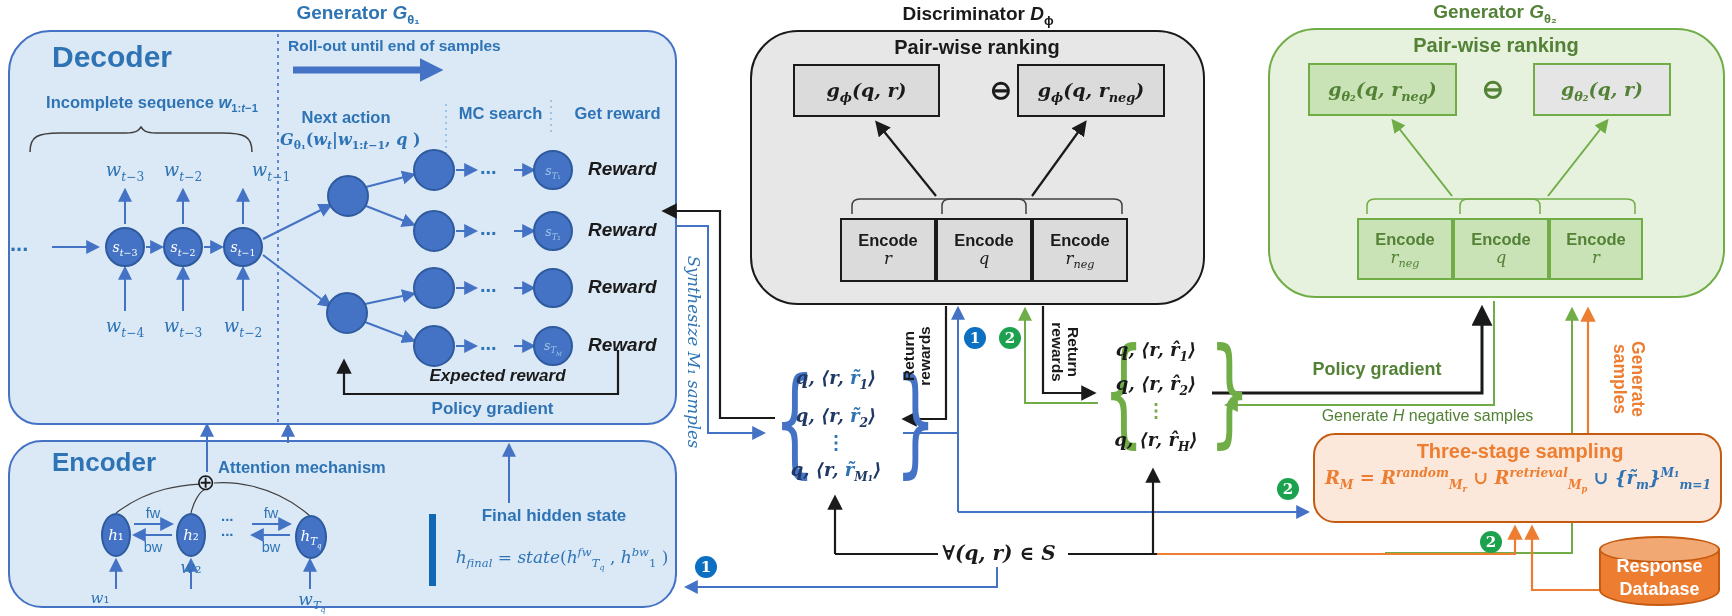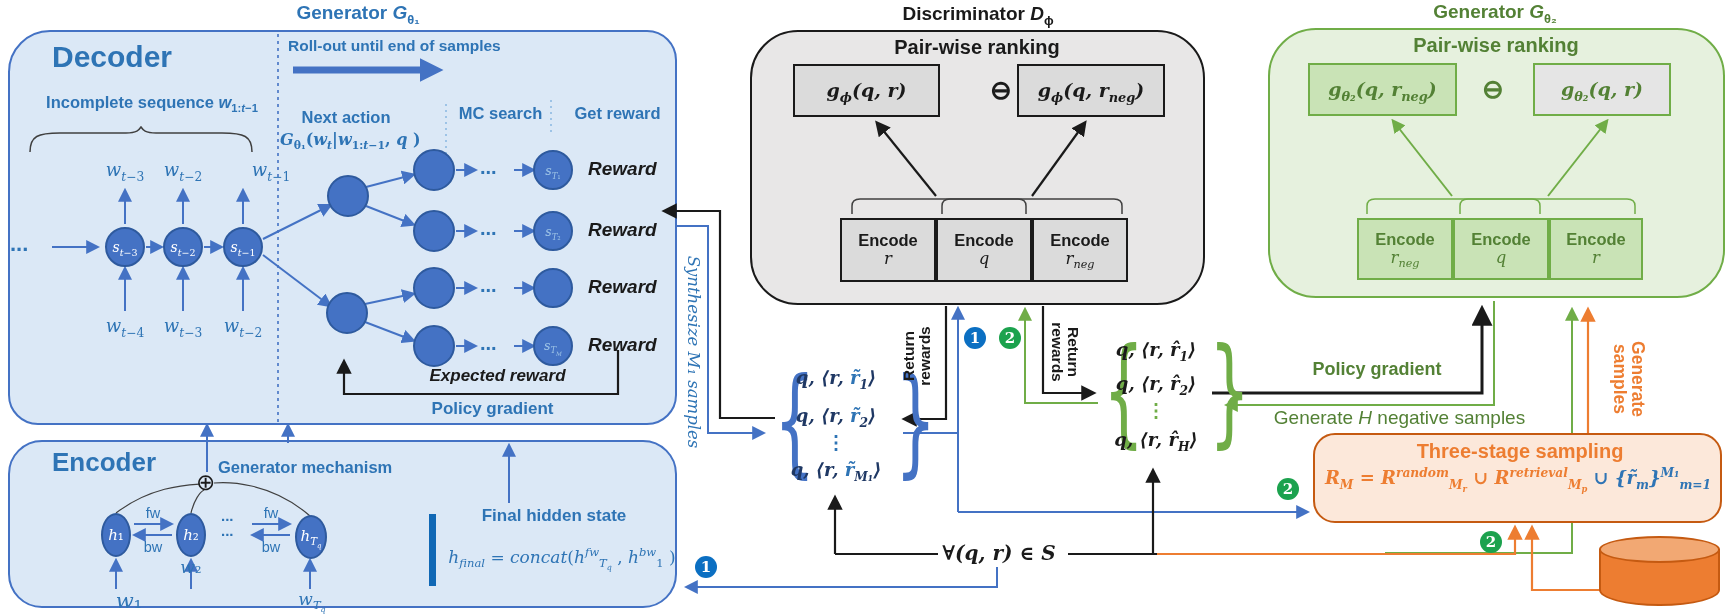--- a/index.html
+++ b/index.html
@@ -213,43 +213,43 @@
     </div>
 
   <div class="lbl b i blk" style="left:588px;top:158px;font-size:19px;">Reward</div>
   <div class="lbl b i blk" style="left:588px;top:219px;font-size:19px;">Reward</div>
   <div class="lbl b i blk" style="left:588px;top:276px;font-size:19px;">Reward</div>
   <div class="lbl b i blk" style="left:588px;top:334px;font-size:19px;">Reward</div>
   <div class="lbl b i c blk" style="left:420px;top:366px;width:155px;font-size:17px;">Expected reward</div>
   <div class="lbl b c blue" style="left:425px;top:399px;width:135px;font-size:17px;">Policy gradient</div>
 
   <div class="lbl b blue" style="left:52px;top:448px;font-size:26px;">Encoder</div>
-  <div class="lbl b blue" style="left:218px;top:458px;font-size:16.5px;">Generator mechanism</div>
+  <div class="lbl b blue" style="left:218px;top:458px;font-size:16.5px;">Attention mechanism</div>
   <div class="lbl blk" style="left:196px;top:470px;font-size:23px;">⊕</div>
   <div class="node m" style="left:101px;top:513px;width:30px;height:44px;border-radius:50%;font-size:15px;">
       <span><i>h</i>₁</span>
     </div>
   <div class="node m" style="left:176px;top:513px;width:30px;height:44px;border-radius:50%;font-size:15px;">
       <span><i>h</i>₂</span>
     </div>
   <div class="node m" style="left:295px;top:515px;width:32px;height:44px;border-radius:50%;font-size:15px;">
       <span><i>h</i><sub><i>T<sub>q</sub></i></sub></span>
     </div>
   <div class="lbl c blue" style="left:140px;top:505px;width:26px;font-size:14.5px;">fw</div>
   <div class="lbl c blue" style="left:140px;top:539px;width:26px;font-size:14.5px;">bw</div>
   <div class="lbl c blue" style="left:258px;top:505px;width:26px;font-size:14.5px;">fw</div>
   <div class="lbl c blue" style="left:258px;top:539px;width:26px;font-size:14.5px;">bw</div>
   <div class="lbl b blue" style="left:221px;top:508px;font-size:15px;">...</div>
   <div class="lbl b blue" style="left:221px;top:523px;font-size:15px;">...</div>
-  <div class="lbl c blue m" style="left:109px;top:590px;width:40px;font-size:21px;"><i>w</i>₁</div>
+  <div class="lbl c blue m" style="left:80px;top:590px;width:40px;font-size:15px;"><i>w</i>₁</div>
   <div class="lbl c blue m" style="left:171px;top:558px;width:40px;font-size:17px;"><i>w</i>₂</div>
   <div class="lbl c blue m" style="left:290px;top:590px;width:44px;font-size:17px;"><i>w</i><sub><i>T<sub>q</sub></i></sub></div>
   <div class="box" style="left:429px;top:514px;width:7px;height:72px;background:#1068B5;"></div>
   <div class="lbl b c blue" style="left:470px;top:506px;width:168px;font-size:17px;">Final hidden state</div>
-  <div class="lbl c blue m" style="left:446px;top:548px;width:232px;font-size:17px;"><i>h<sub>final</sub></i> = <i>concat</i>(<i>h</i><sup><i>fw</i></sup><sub><i>T<sub>q</sub></i></sub> , <i>h</i><sup><i>bw</i></sup><sub>1</sub> )</div>
+  <div class="lbl c blue m" style="left:446px;top:548px;width:232px;font-size:17px;"><i>h<sub>final</sub></i> = <i>state</i>(<i>h</i><sup><i>fw</i></sup><sub><i>T<sub>q</sub></i></sub> , <i>h</i><sup><i>bw</i></sup><sub>1</sub> )</div>
 
   <div class="lbl b c blk" style="left:857px;top:36px;width:240px;font-size:20px;">Pair-wise ranking</div>
   <div class="gcell b i c m" style="left:793px;top:64px;width:147px;height:53px;background:#DBDBDB;border:2px solid #1a1a1a;font-size:19px;">
       <span><i>g</i><sub>ϕ</sub>(<i>q</i>, <i>r</i>)</span>
     </div>
   <div class="lbl b blk" style="left:990px;top:76px;font-size:26px;">⊖</div>
   <div class="gcell b i c m" style="left:1017px;top:64px;width:148px;height:53px;background:#DBDBDB;border:2px solid #1a1a1a;font-size:19px;">
       <span><i>g</i><sub>ϕ</sub>(<i>q</i>, r<sub>neg</sub>)</span>
     </div>
   <div class="gcell" style="left:840px;top:218px;width:96px;height:64px;background:#DBDBDB;border:2px solid #1a1a1a;font-size:16.5px;">
@@ -299,29 +299,30 @@
   <div class="lbl b i c m blk" style="left:1106px;top:374px;width:100px;font-size:18px;"><i>q</i>, ⟨<i>r</i>, r̂<sub>2</sub>⟩</div>
   <div class="lbl b c grn2" style="left:1106px;top:400px;width:100px;font-size:19px;">⋮</div>
   <div class="lbl b i c m blk" style="left:1106px;top:430px;width:100px;font-size:18px;"><i>q</i>, ⟨<i>r</i>, r̂<sub>H</sub>⟩</div>
 
   <div class="rotcw i blue m" style="left:693px;top:352px;font-size:16.5px;">Synthesize <i>M</i>₁ samples</div>
   <div class="rotccw b blk wrap" style="left:917px;top:356px;width:92px;font-size:15.5px;">Return rewards</div>
   <div class="rotcw b blk wrap" style="left:1065px;top:352px;width:92px;font-size:15.5px;">Return rewards</div>
   <div class="rotcw b orange wrap" style="left:1629px;top:379px;width:100px;font-size:17.5px;">Generate samples</div>
 
   <div class="lbl b c green" style="left:1302px;top:359px;width:150px;font-size:18px;">Policy gradient</div>
-  <div class="lbl c green" style="left:1272px;top:407px;width:255px;font-size:19px;">Generate <i>H</i> negative samples</div>
+  <div class="lbl c green" style="left:1300px;top:407px;width:255px;font-size:16px;">Generate <i>H</i> negative samples</div>
 
   <div class="lbl b i c m blk" style="left:933px;top:542px;width:132px;font-size:20px;">∀(<i>q</i>, <i>r</i>) ∈ <i>S</i></div>
 
   <div class="lbl b c orange" style="left:1355px;top:440px;width:330px;font-size:20px;z-index:5;">Three-stage sampling</div>
   <div class="lbl b i c m orange formula" style="left:1322px;top:468px;width:392px;font-size:18px;z-index:5;"><i>R<sub>M</sub></i> = <i>R</i><sup><i>random</i></sup><sub><i>M<sub>r</sub></i></sub> ∪ <i>R</i><sup><i>retrieval</i></sup><sub><i>M<sub>p</sub></i></sub> <em>∪ {r̃<sub>m</sub>}<sup><i>M</i>₁</sup><sub><i>m</i>=1</sub></em></div>
 
   <div class="box" style="left:1599px;top:549px;width:121px;height:57px;background:#ED7D31;border:2px solid #C55A11;border-radius:0 0 60px 60px / 0 0 16px 16px;z-index:4;"></div>
   <div class="box" style="left:1599px;top:536px;width:121px;height:27px;background:#F2A873;border:2px solid #C55A11;border-radius:50%;z-index:5;"></div>
+  <div class="lbl b c white" style="left:1599px;top:555px;width:121px;font-size:18px;line-height:1.3;z-index:6;">Response<br>Database</div>
 
   <div class="badge bl" style="left:964px;top:327px;">
       <span>1</span>
     </div>
   <div class="badge gr" style="left:999px;top:327px;">
       <span>2</span>
     </div>
   <div class="badge bl" style="left:695px;top:556px;">
       <span>1</span>
     </div>

